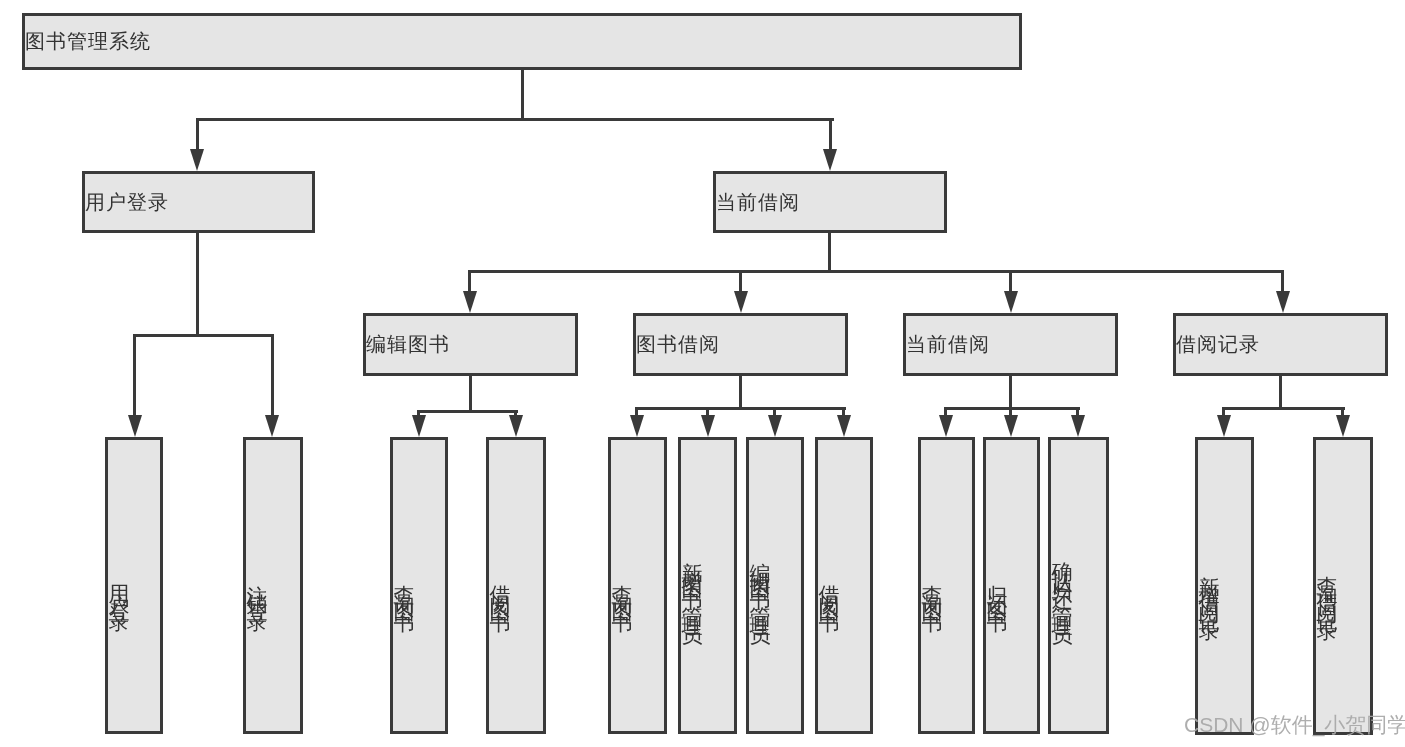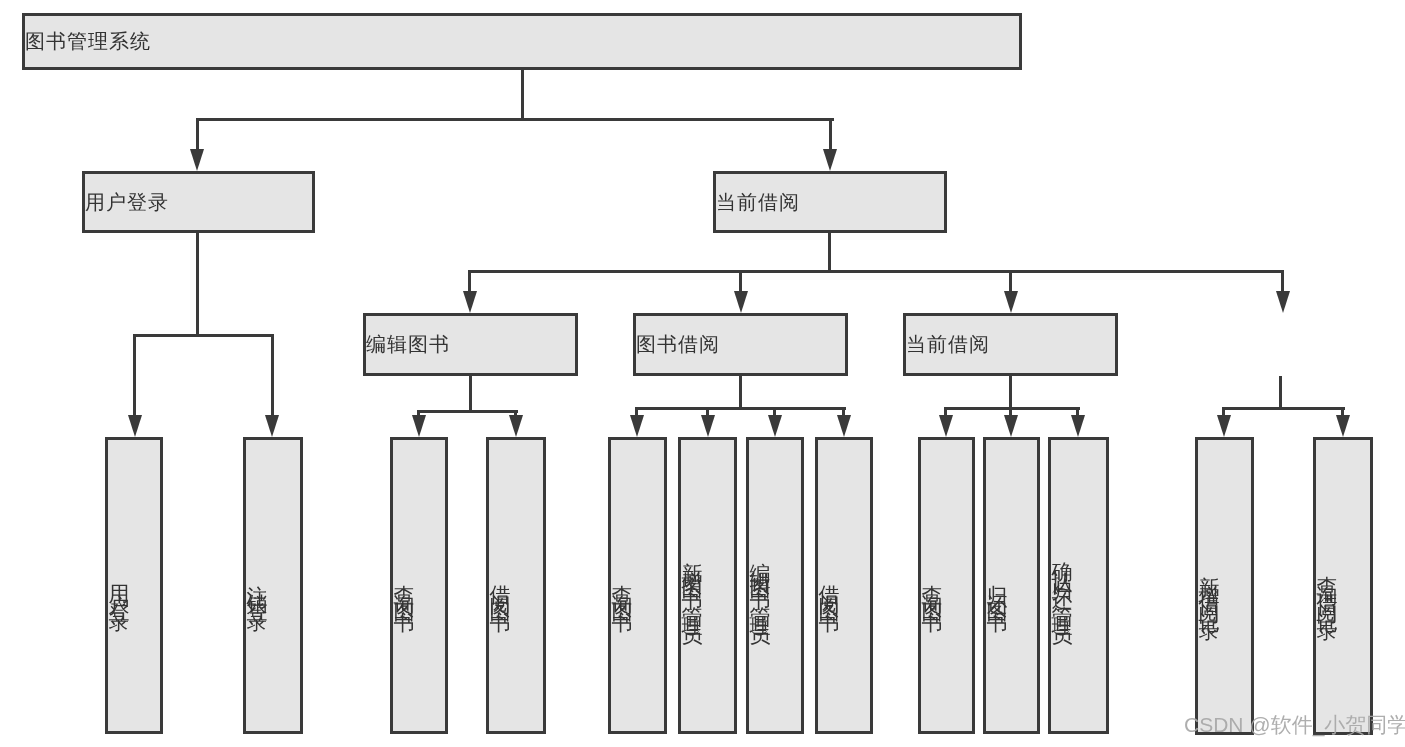--- a/index.html
+++ b/index.html
@@ -67,20 +67,23 @@
   <div class="arrow" style="left:1276px;top:291px;"></div>
 
   <div class="box hbox" style="left:363px;top:313px;width:215px;height:63px;">
     <span>编辑图书</span>
   </div>
   <div class="box hbox" style="left:903px;top:313px;width:215px;height:63px;">
     <span>当前借阅</span>
   </div>
   <div class="box hbox" style="left:633px;top:313px;width:215px;height:63px;">
     <span>图书借阅</span>
+  </div>
+  <div class="box hbox" style="left:1173px;top:313px;width:215px;height:63px;">
+    <span>借阅记录</span>
   </div>
 
   <div class="vline" style="left:469px;top:376px;height:34px;"></div>
   <div class="hline" style="left:419px;top:410px;width:99px;"></div>
   <div class="vline" style="left:417px;top:410px;height:7px;"></div>
   <div class="arrow" style="left:412px;top:415px;"></div>
   <div class="vline" style="left:514px;top:410px;height:7px;"></div>
   <div class="arrow" style="left:509px;top:415px;"></div>
 
   <div class="box vbox" style="left:390px;top:437px;width:58px;height:297px;">

